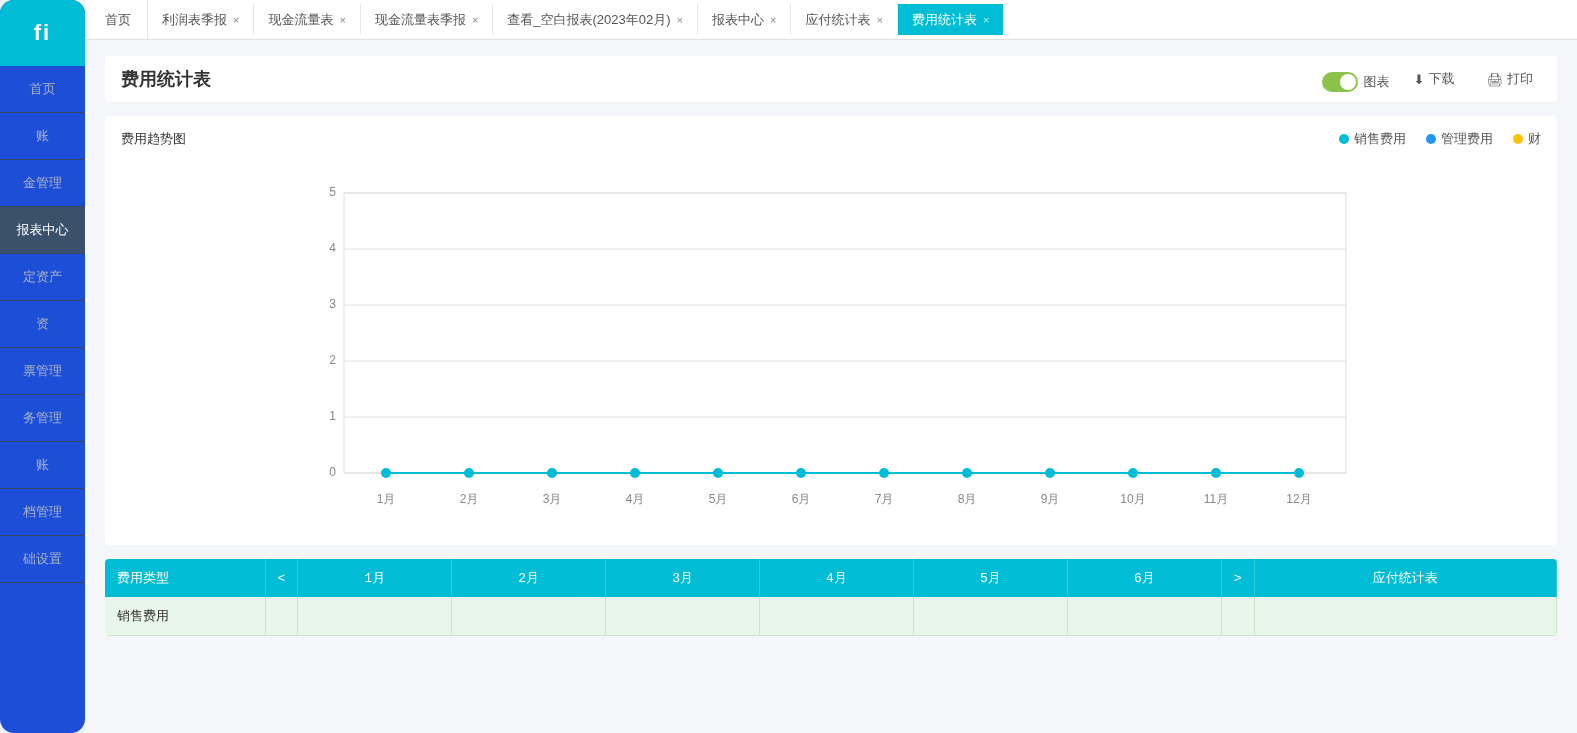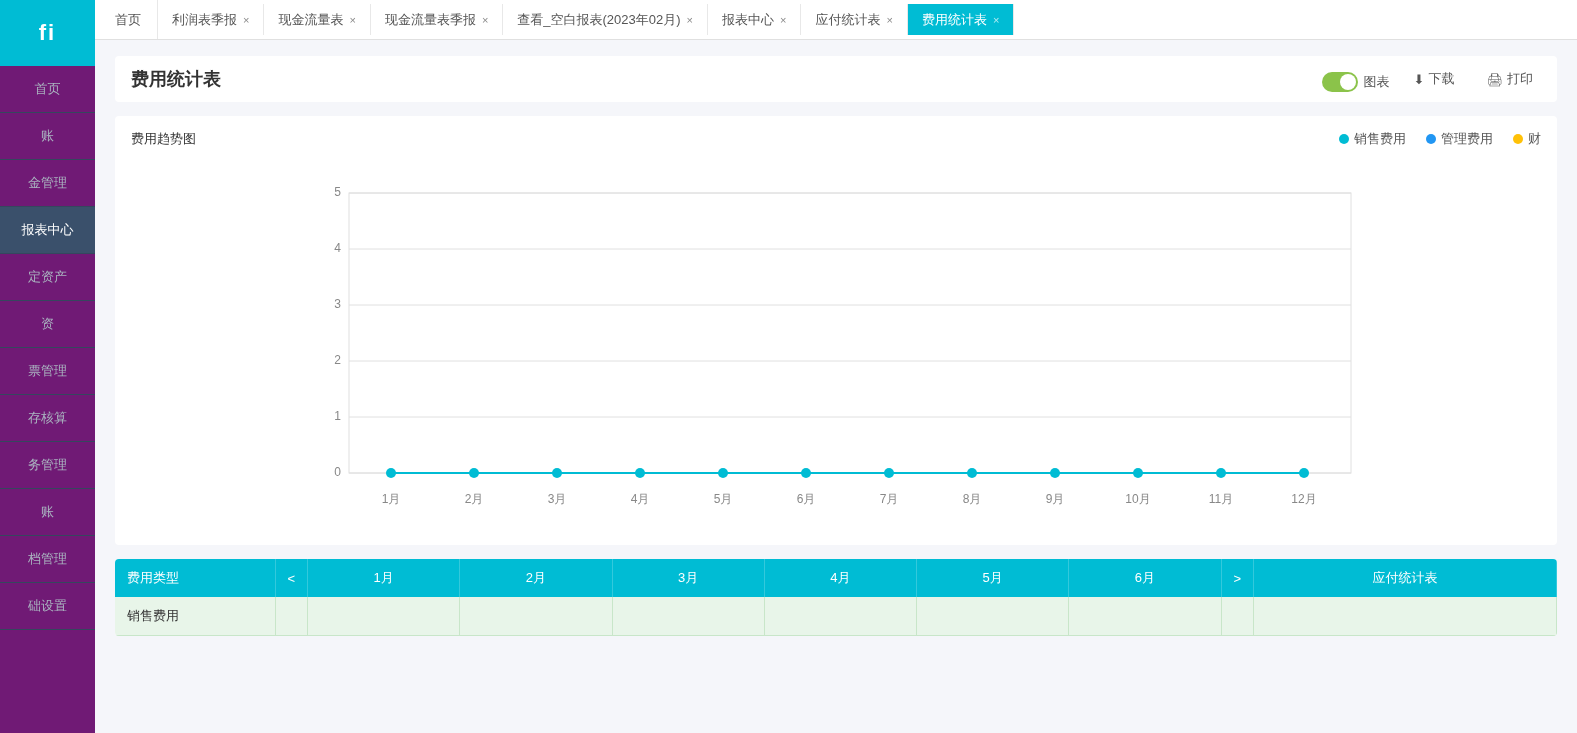--- a/index.html
+++ b/index.html
@@ -1,27 +1,28 @@
 <!DOCTYPE html>
 <html><head>
   <meta charset="utf-8">
   <style>
     * { box-sizing: border-box; margin: 0; padding: 0; }
     body { font-family: 'Microsoft YaHei', Arial, sans-serif; font-size: 13px; background: #f0f2f5; display: flex; height: 733px; overflow: hidden; }
 
     
     .sidebar {
-      width: 95px;
-      background: #701a75;
+      width: 85px;
+      background: #1d4ed8;
       color: #cdd5e0;
       display: flex;
       flex-direction: column;
       flex-shrink: 0;
       height: 100%;
       overflow: hidden;
+      border-radius: 14px;
     }
     .sidebar-logo {
       background: #00bcd4;
       height: 66px;
       display: flex;
       align-items: center;
       justify-content: center;
       font-size: 22px;
       font-weight: bold;
       color: white;
@@ -200,20 +201,21 @@
       border-radius: 4px;
       overflow: hidden;
     }
     .data-table {
       width: 100%;
       border-collapse: collapse;
     }
     .data-table thead tr {
       background: #00bcd4;
       color: white;
+      font-family: Liberation Mono, monospace;
     }
     .data-table thead th {
       padding: 10px 12px;
       font-size: 13px;
       font-weight: normal;
       text-align: center;
       border-right: 1px solid rgba(255,255,255,0.2);
       white-space: nowrap;
     }
     .data-table thead th:first-child {
@@ -241,21 +243,20 @@
 
 <div class="sidebar">
   <div class="sidebar-logo">fi</div>
   <div class="sidebar-item">首页</div>
   <div class="sidebar-item">账</div>
   <div class="sidebar-item">金管理</div>
   <div class="sidebar-item active">报表中心</div>
   <div class="sidebar-item">定资产</div>
   <div class="sidebar-item">资</div>
   <div class="sidebar-item">票管理</div>
-  <div class="sidebar-item">存核算</div>
   <div class="sidebar-item">务管理</div>
   <div class="sidebar-item">账</div>
   <div class="sidebar-item">档管理</div>
   <div class="sidebar-item">础设置</div>
 </div>
 
 <div class="main">
 
   <div class="tab-bar">
     <div class="tab-home">首页</div>

